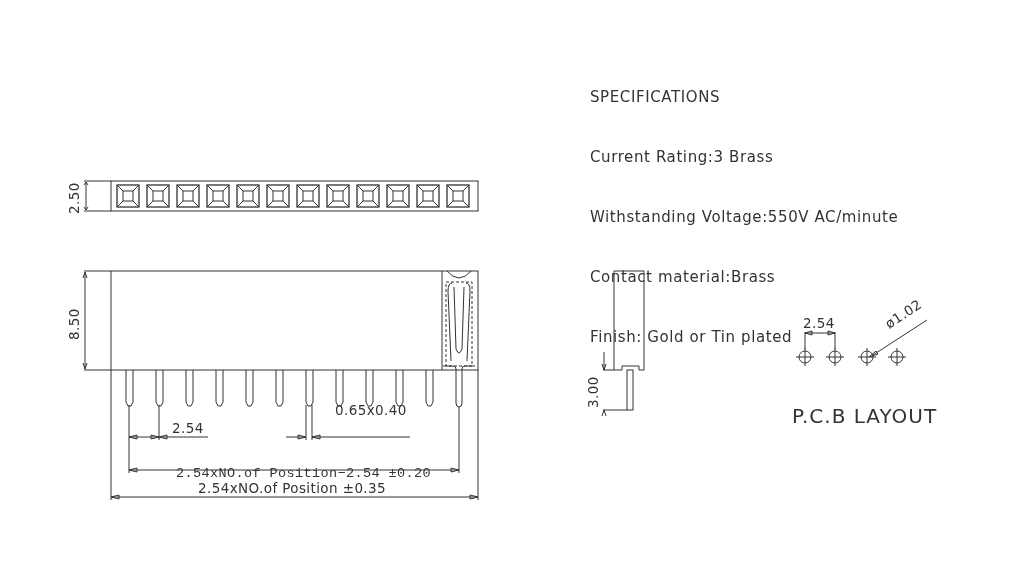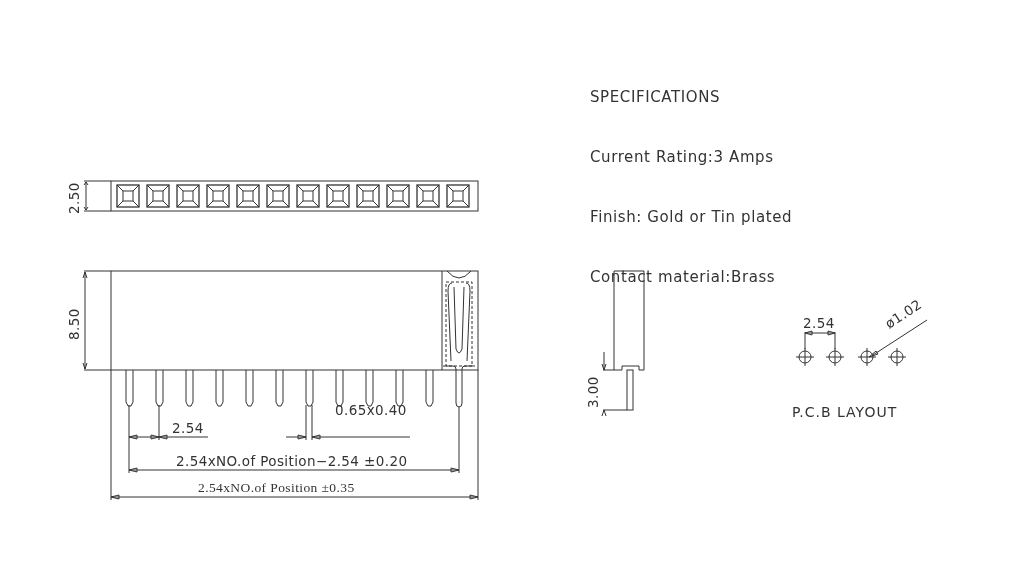--- a/index.html
+++ b/index.html
@@ -173,27 +173,28 @@
       <line x1="805" y1="333" x2="835" y2="333"></line>
       <path d="M805,333 l7,-2 v4 z M835,333 l-7,-2 v4 z"></path>
       <line x1="873" y1="355" x2="927" y2="320"></line>
       <path d="M869,357 l7,-6 l2,3 z"></path>
     </g>
   </g>
 </svg>
 
 <div class="spec">
   <div>SPECIFICATIONS</div>
-  <div>Current Rating:3 Amps</div>
+  <div>Current Rating:3 Brass</div>
+  <div>Withstanding Voltage:550V AC/minute</div>
+  <div>Contact material:Brass</div>
   <div>Finish: Gold or Tin plated</div>
-  <div>Contact material:Brass</div>
 </div>
 
 <div class="vlbl" style="left:66px;top:214px;">2.50</div>
 <div class="vlbl" style="left:66px;top:340px;">8.50</div>
 <div class="lbl" style="left:172px;top:420px;">2.54</div>
 <div class="lbl" style="left:335px;top:402px;">0.65x0.40</div>
-<div class="lbl" style="left:176px;top:453px;">2.54xNO.of Position−2.54  ±0.20</div>
-<div class="lbl" style="left:198px;top:480px;font-family:Liberation Serif, serif;">2.54xNO.of Position  ±0.35</div>
+<div class="lbl" style="left:176px;top:466px;font-family:Liberation Mono, monospace;">2.54xNO.of Position−2.54  ±0.20</div>
+<div class="lbl" style="left:198px;top:480px;">2.54xNO.of Position  ±0.35</div>
 <div class="vlbl" style="left:585px;top:408px;">3.00</div>
 <div class="lbl" style="left:803px;top:315px;">2.54</div>
 <div class="lbl" style="left:882px;top:318px;transform:rotate(-33deg);transform-origin:left top;">ø1.02</div>
-<div class="lbl" style="left:792px;top:404px;font-size:14px;letter-spacing:1px;">P.C.B  LAYOUT</div>
+<div class="lbl" style="left:792px;top:404px;font-size:20px;letter-spacing:1px;">P.C.B  LAYOUT</div>
 
 </body></html>

